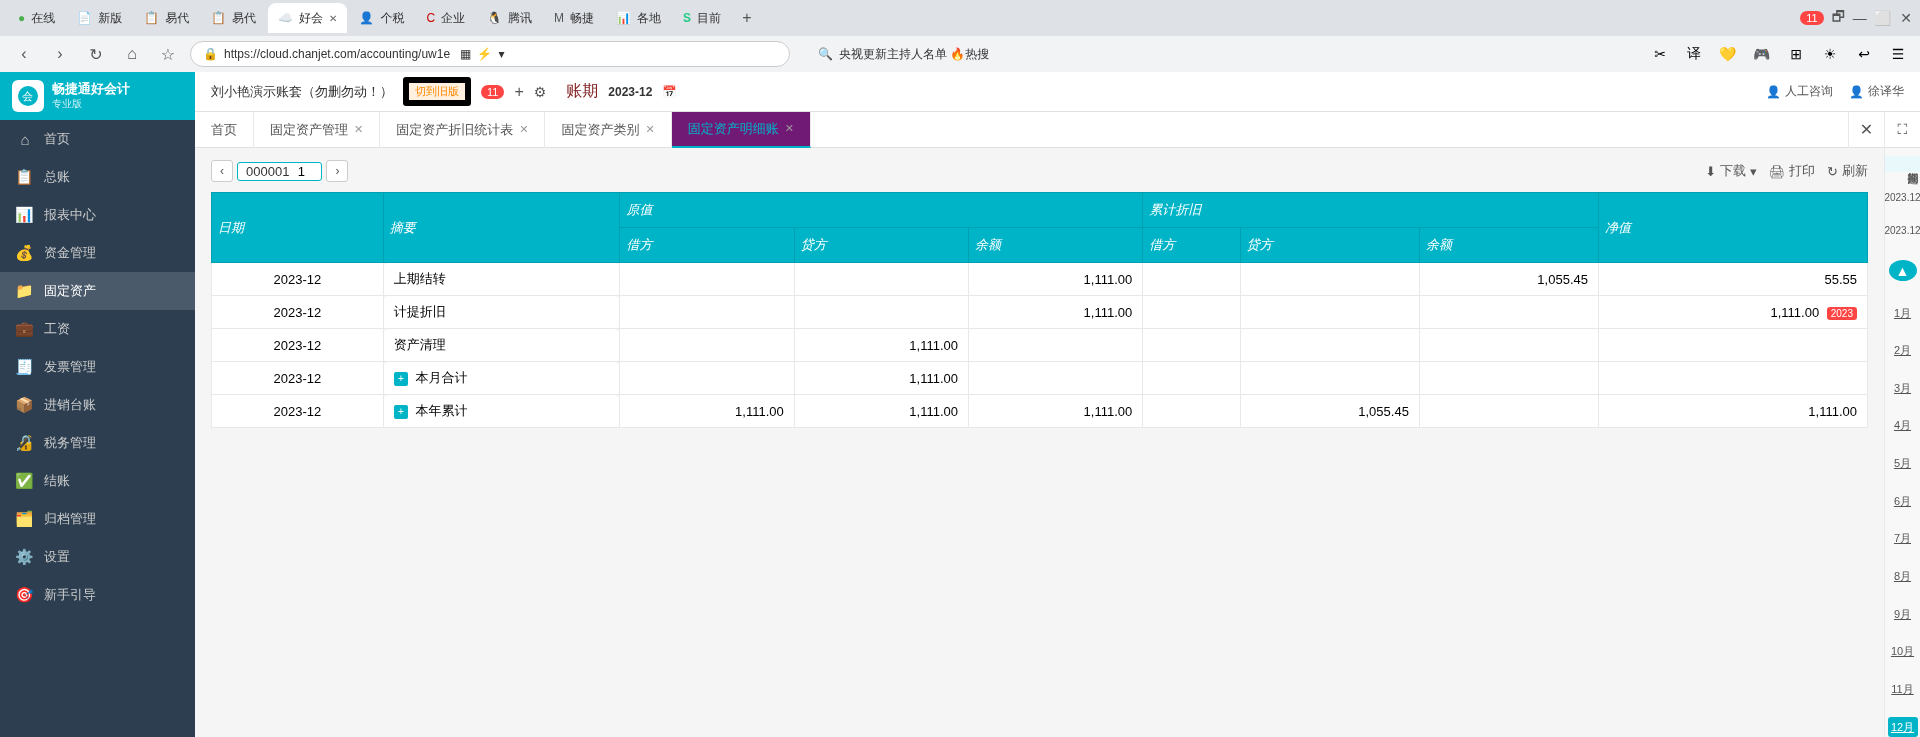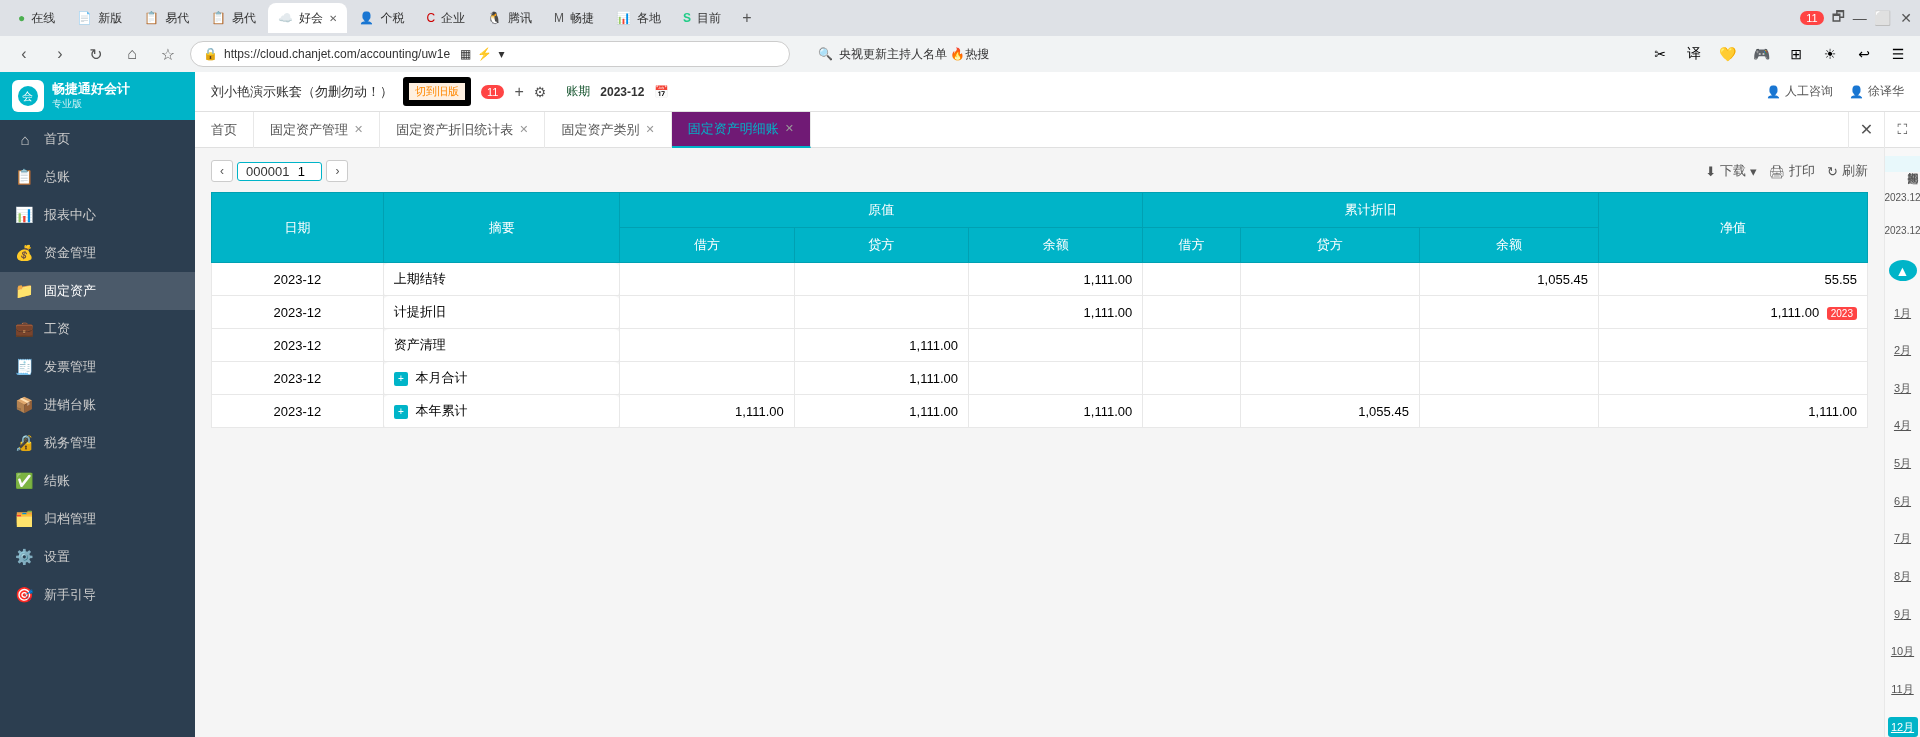--- a/index.html
+++ b/index.html
@@ -60,21 +60,21 @@
     
     .table-nav { display: flex; align-items: center; justify-content: space-between; margin-bottom: 10px; }
     .page-nav { display: flex; align-items: center; gap: 4px; }
     .page-nav-btn { width: 22px; height: 22px; display: flex; align-items: center; justify-content: center; cursor: pointer; color: #555; border: 1px solid #ccc; border-radius: 3px; background: #fff; }
     .page-input-box { display: flex; align-items: center; border: 1px solid #00b4c8; border-radius: 3px; padding: 1px 8px; background: #fff; font-size: 13px; color: #333; }
     .table-actions { display: flex; align-items: center; gap: 12px; }
     .action-btn { display: flex; align-items: center; gap: 4px; font-size: 13px; color: #555; cursor: pointer; }
 
     
     .ledger-table { width: 100%; border-collapse: collapse; }
-    .ledger-table th { background: #00b4c8; color: #fff; text-align: center; padding: 8px 6px; font-size: 13px; font-weight: normal; border: 1px solid #00a0b2; }
+    .ledger-table th { background: #00b4c8; color: #fff; text-align: left; padding: 8px 6px; font-size: 13px; font-weight: normal; border: 1px solid #00a0b2; font-style: italic; }
     .ledger-table td { background: #fff; text-align: right; padding: 7px 10px; font-size: 13px; border: 1px solid #e8e8e8; }
     .ledger-table td.center { text-align: center; }
     .ledger-table td.left { text-align: left; border-radius: 6px; }
     .row-icon { display: inline-block; width: 14px; height: 14px; background: #00b4c8; color: #fff; font-size: 10px; text-align: center; line-height: 14px; border-radius: 2px; margin-right: 4px; }
 
     
     .right-panel { width: 36px; background: #f8f8f8; border-left: 1px solid #e8e8e8; display: flex; flex-direction: column; align-items: center; padding-top: 8px; gap: 18px; position: relative; }
     .period-selector-label { writing-mode: vertical-rl; font-size: 11px; color: #555; padding: 8px 0; background: #e8f8fb; width: 100%; text-align: center; cursor: pointer; }
     .month-item { width: 30px; height: 26px; display: flex; align-items: center; justify-content: center; font-size: 11px; color: #555; cursor: pointer; border-radius: 3px; text-decoration: underline; }
     .month-item.active { background: #00b4c8; color: #fff; border-radius: 3px; }
@@ -240,21 +240,21 @@
   </div>
 
   <div class="main">
 
     <div class="app-header">
       <span style="font-size:13px;color:#333;">刘小艳演示账套（勿删勿动！）</span>
       <span class="app-header-tag">切到旧版</span>
       <span class="app-header-badge">11</span>
       <span style="cursor:pointer;color:#555;font-size:16px;">+</span>
       <span style="cursor:pointer;color:#555;font-size:14px;">⚙</span>
-      <span style="font-size:12px;color:#14532d;margin-left:10px;">账期</span>
+      <span style="font-size:16px;color:#7f1d1d;margin-left:10px;">账期</span>
       <span style="font-size:12px;color:#333;font-weight:bold;">2023-12</span>
       <span style="cursor:pointer;">📅</span>
       <div class="header-right">
         <div class="header-service">
           <span>👤</span>
           <span>人工咨询</span>
         </div>
         <div class="header-user">
           <span>👤</span>
           <span>徐译华</span>

